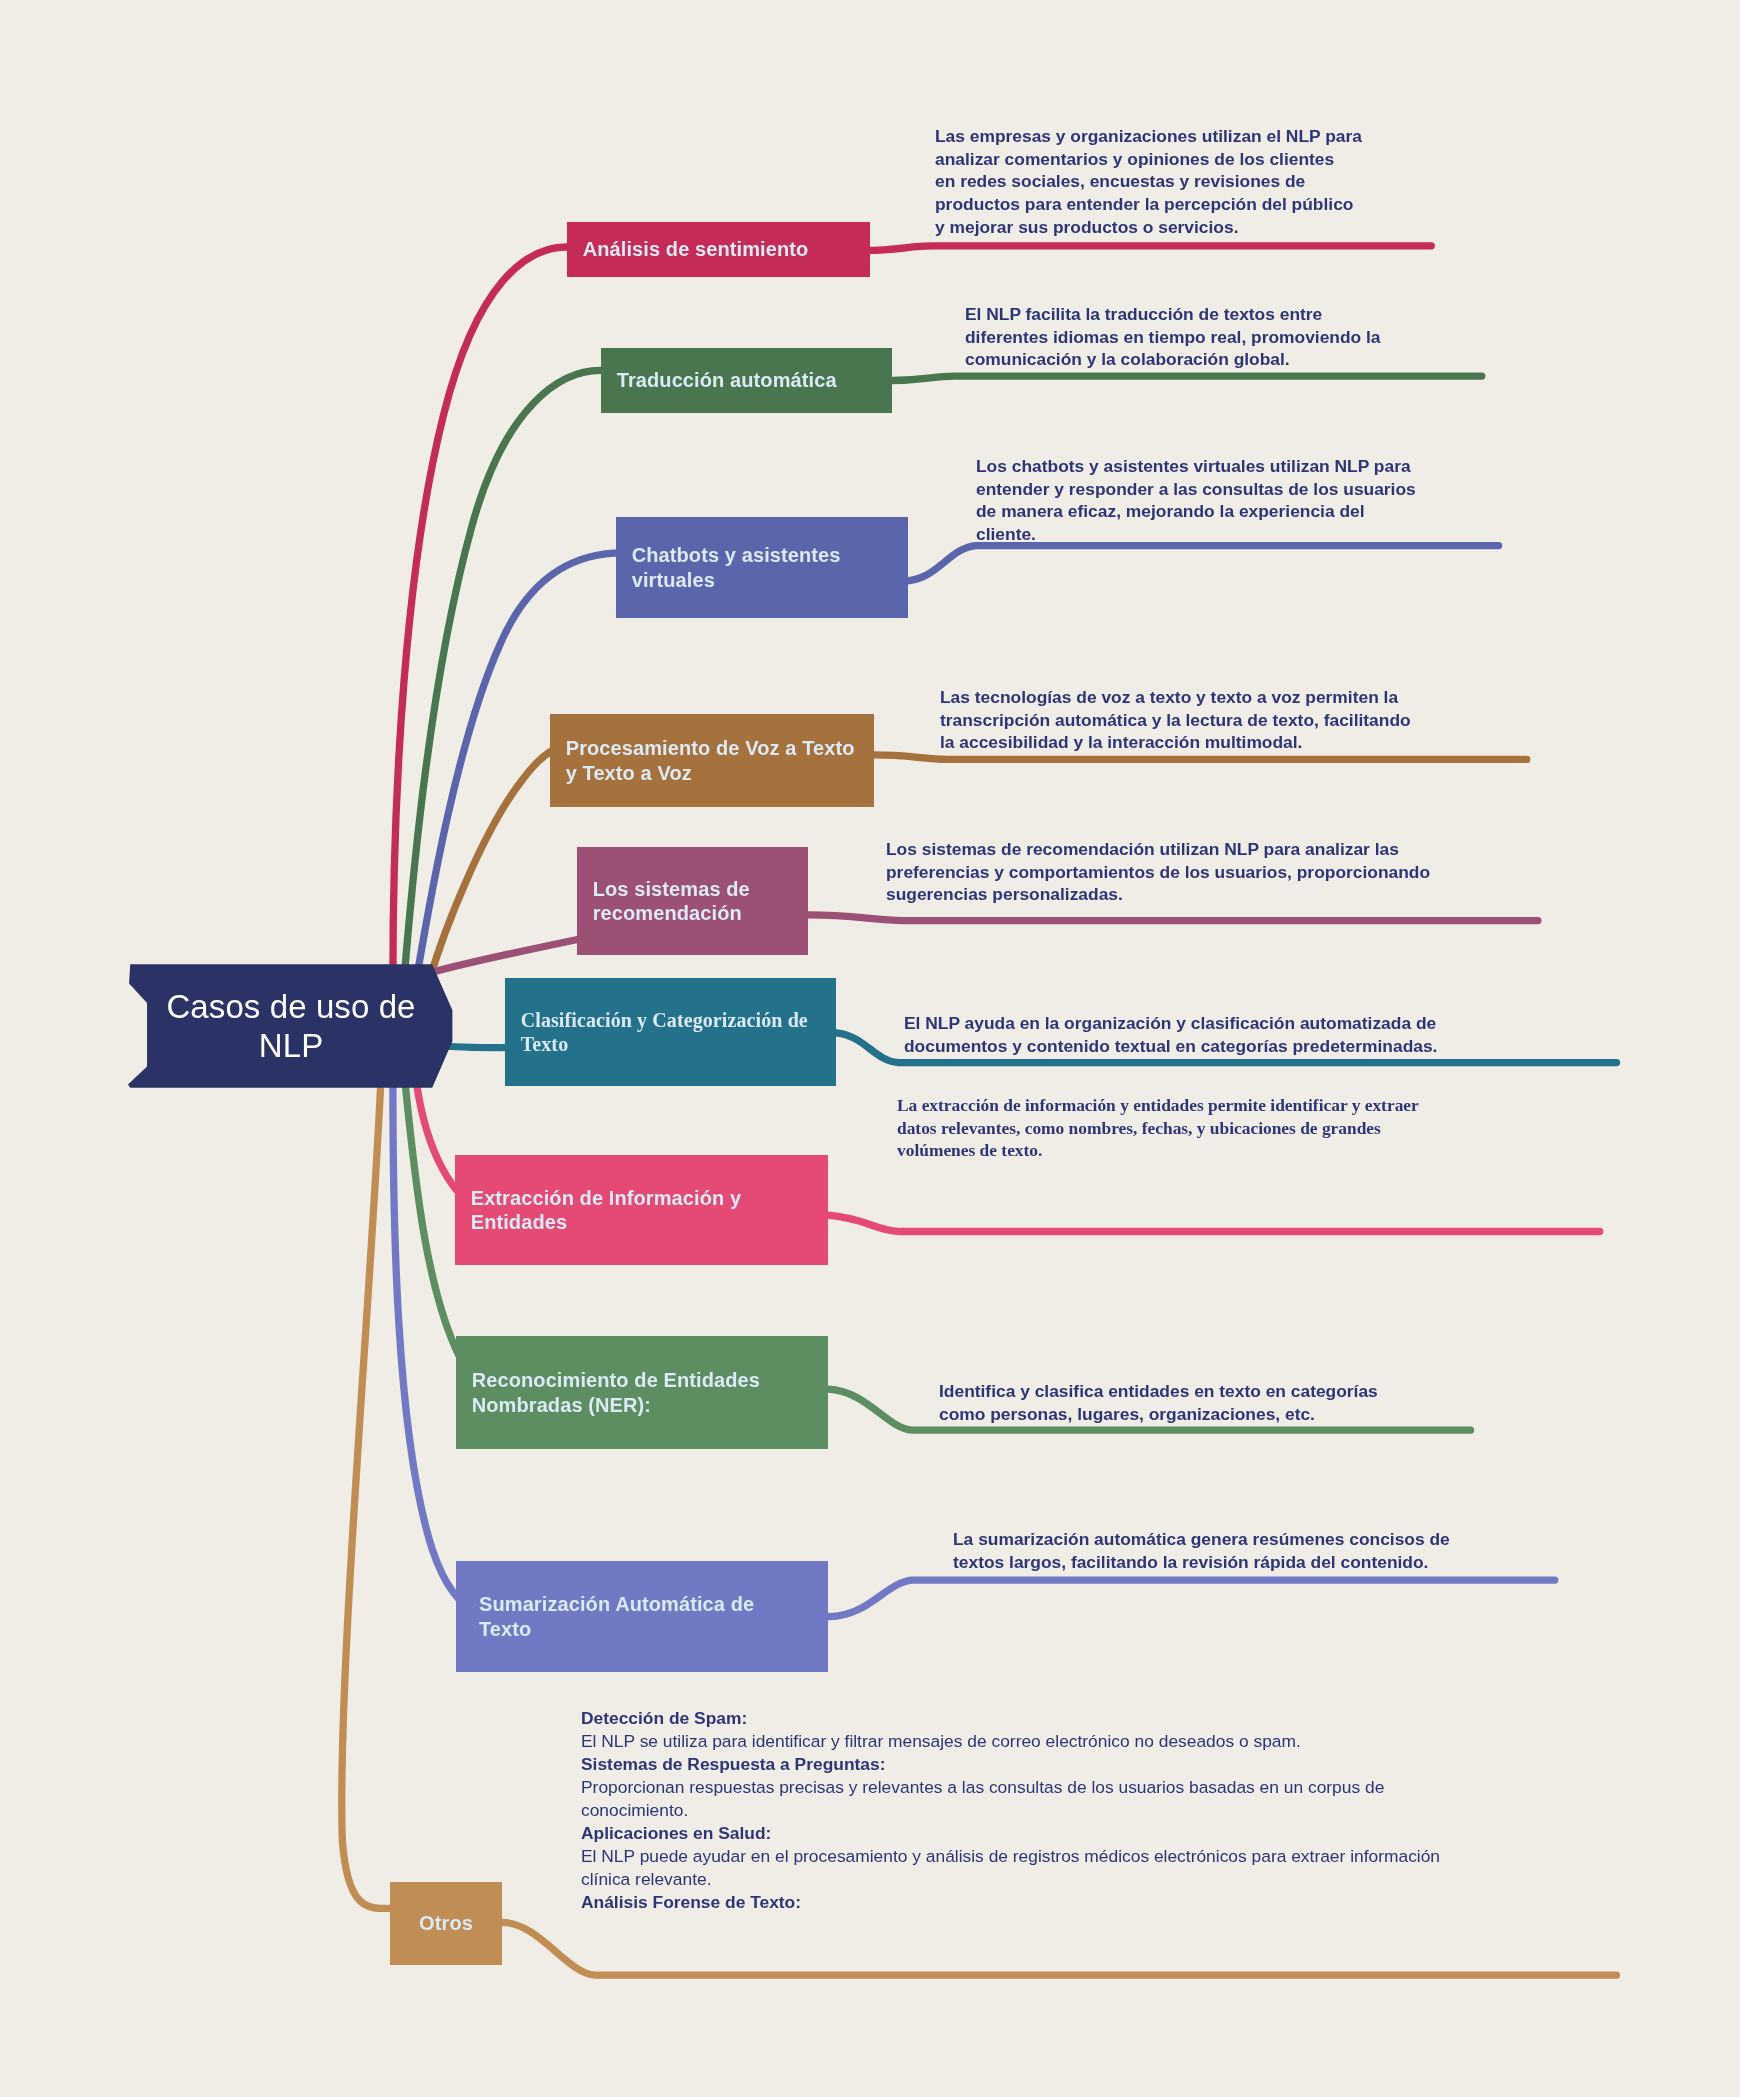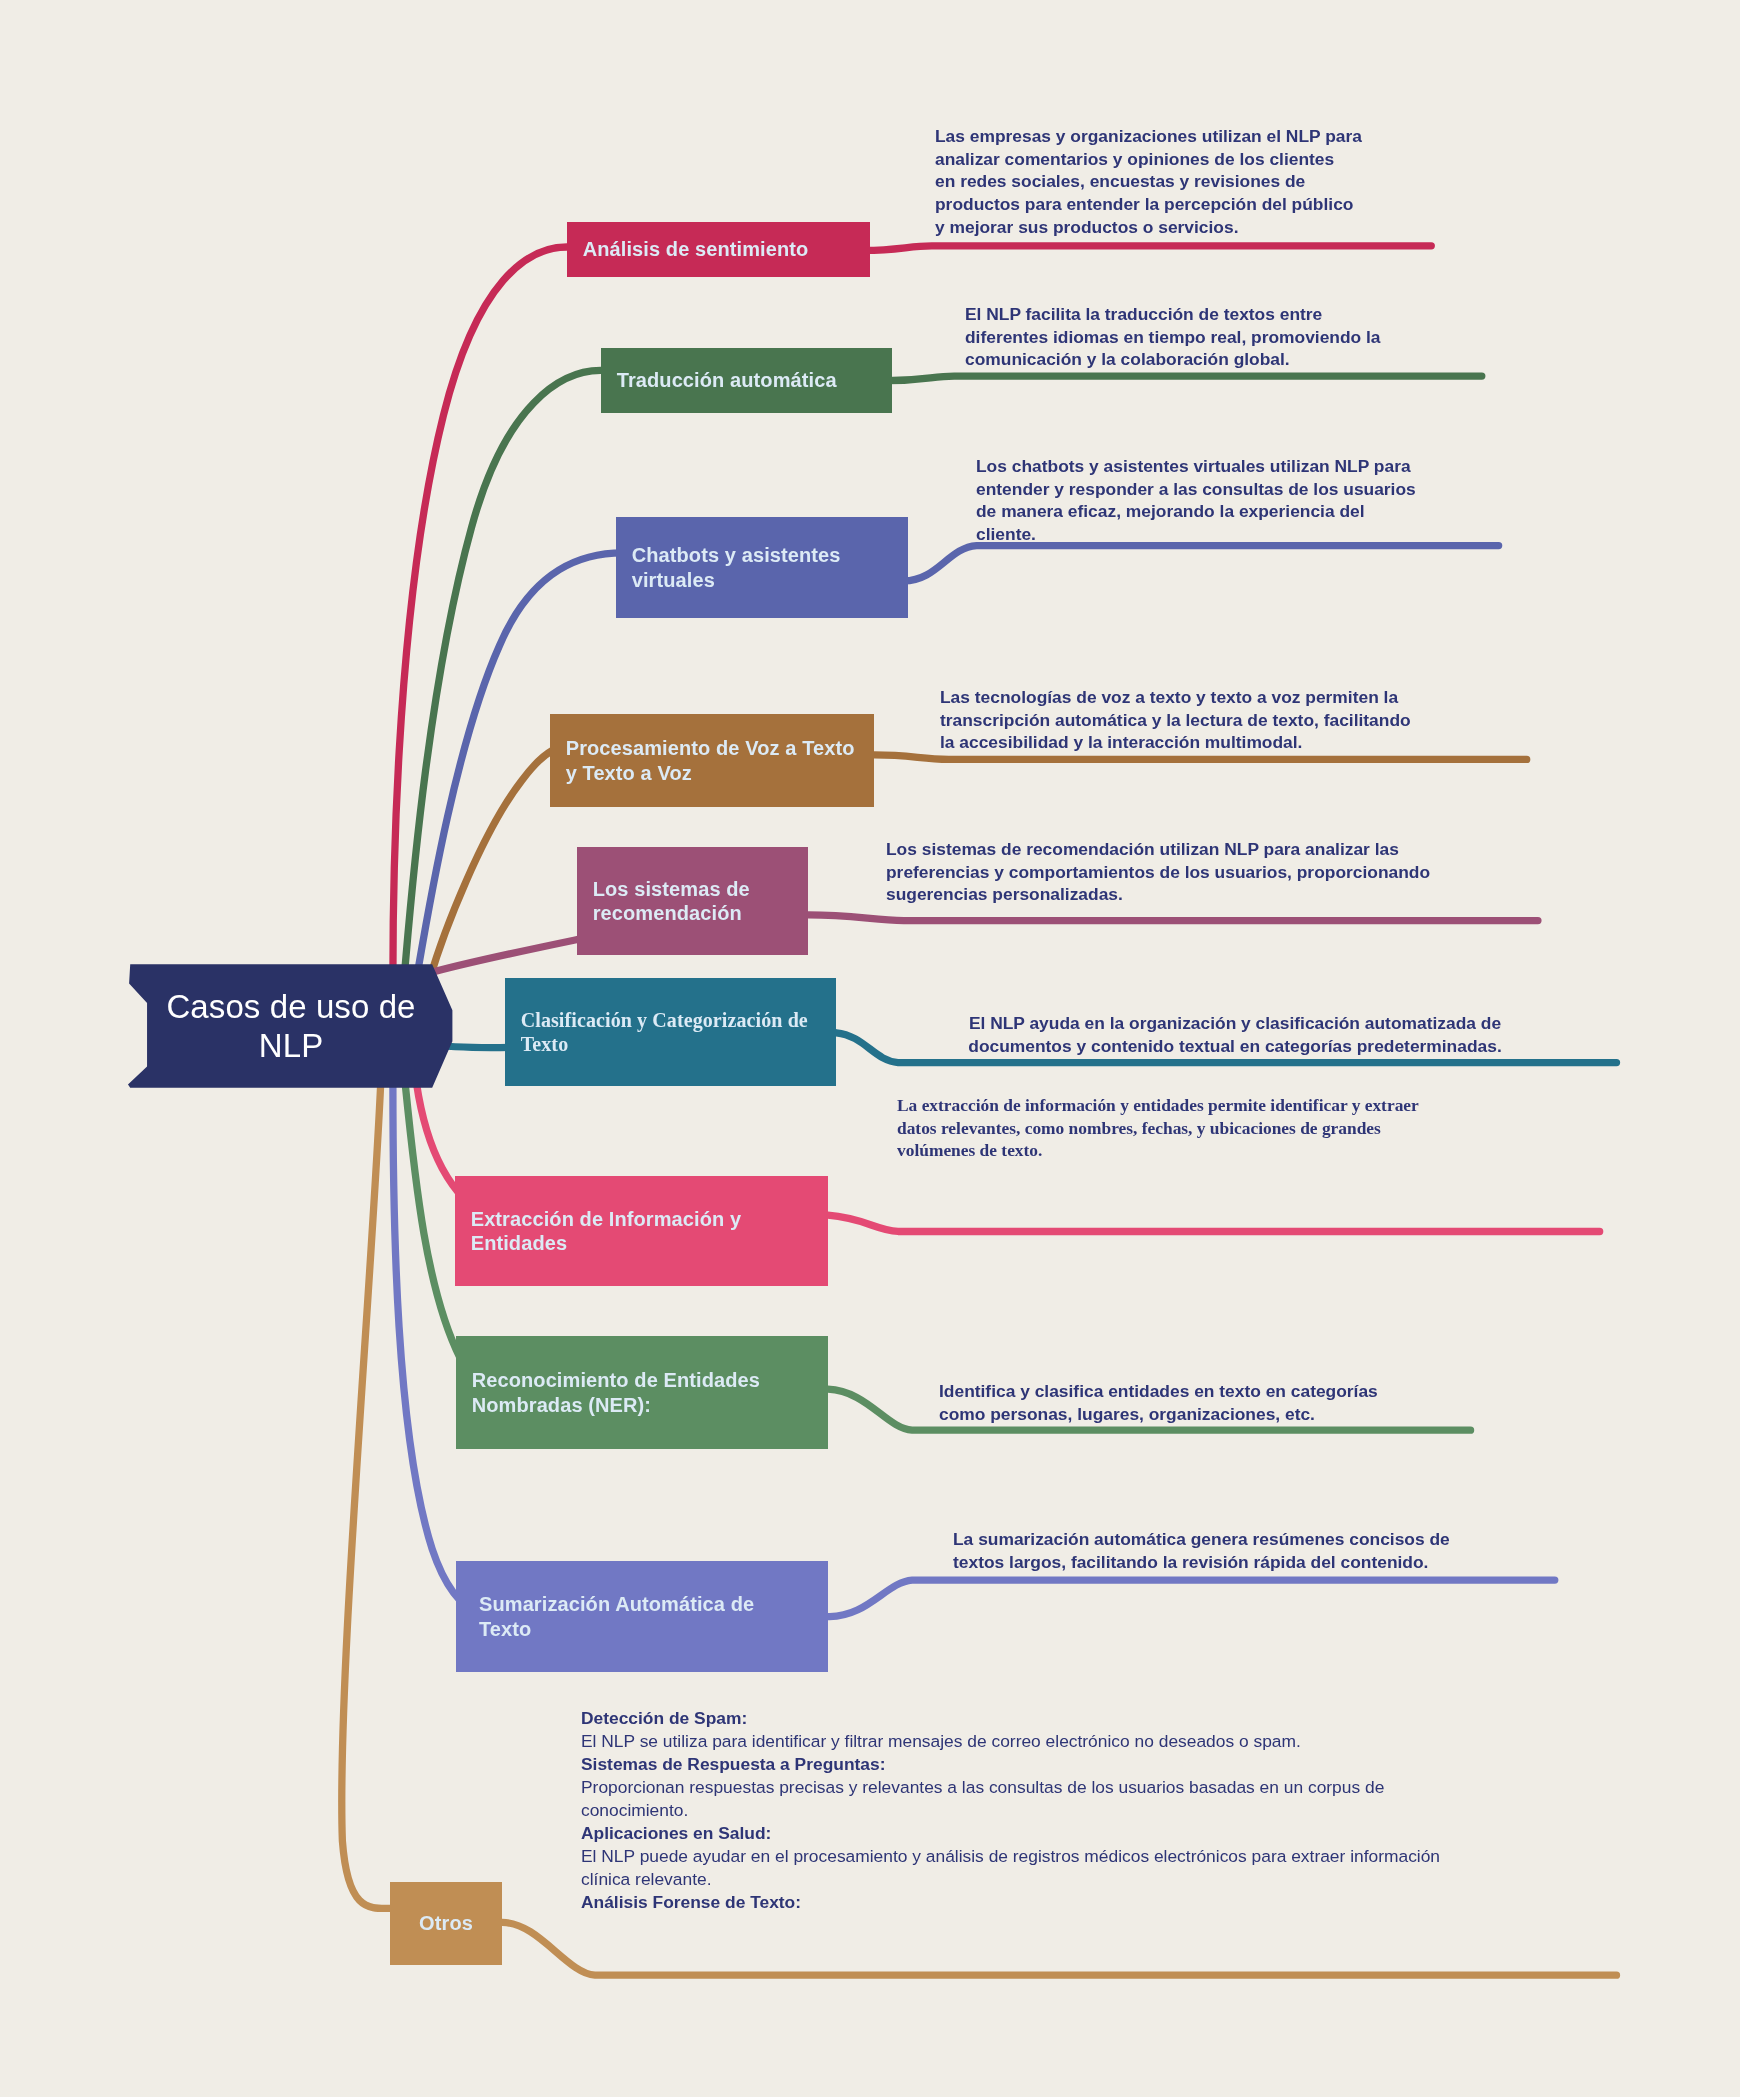--- a/index.html
+++ b/index.html
@@ -124,21 +124,21 @@
   </div>
 
   <div class="node" style="left:577px; top:847px; width:231px; height:108px; background:#9C5076; padding:0 15.7px; font-size:20px;">
     <span class="lbl">Los sistemas de recomendación</span>
   </div>
 
   <div class="node" style="left:505px; top:978px; width:331px; height:108px; background:#24718B; padding:0 15.7px; font-size:20px;font-family:Liberation Serif, serif;">
     <span class="lbl">Clasificación y Categorización de Texto</span>
   </div>
 
-  <div class="node" style="left:455px; top:1155px; width:373px; height:110px; background:#E44A74; padding:0 15.7px; font-size:20px;margin-top:21px;">
+  <div class="node" style="left:455px; top:1155px; width:373px; height:110px; background:#E44A74; padding:0 15.7px; font-size:20px;">
     <span class="lbl">Extracción de Información y Entidades</span>
   </div>
 
   <div class="node" style="left:456px; top:1336px; width:372px; height:113px; background:#5C8E62; padding:0 15.7px; font-size:20px;">
     <span class="lbl">Reconocimiento de Entidades Nombradas (NER):</span>
   </div>
 
   <div class="node" style="left:456px; top:1561px; width:372px; height:111px; background:#7178C4; padding:0 23px; font-size:20px;">
     <span class="lbl">Sumarización Automática de Texto</span>
   </div>
@@ -163,21 +163,21 @@
 cliente.</div>
 
   <div class="desc" style="left:940px; top:686px; width:595px;">Las tecnologías de voz a texto y texto a voz permiten la
 transcripción automática y la lectura de texto, facilitando
 la accesibilidad y la interacción multimodal.</div>
 
   <div class="desc" style="left:886px; top:838px; width:623px;">Los sistemas de recomendación utilizan NLP para analizar las
 preferencias y comportamientos de los usuarios, proporcionando
 sugerencias personalizadas.</div>
 
-  <div class="desc" style="left:904px; top:1012px; width:662px;text-align:center;">El NLP ayuda en la organización y clasificación automatizada de
+  <div class="desc" style="left:904px; top:1012px; width:662px;">El NLP ayuda en la organización y clasificación automatizada de
 documentos y contenido textual en categorías predeterminadas.</div>
 
   <div class="desc" style="left:897px; top:1094px; width:691px;font-family:Liberation Serif, serif;">La extracción de información y entidades permite identificar y extraer
 datos relevantes, como nombres, fechas, y ubicaciones de grandes
 volúmenes de texto.</div>
 
   <div class="desc" style="left:939px; top:1380px; width:595px;">Identifica y clasifica entidades en texto en categorías
 como personas, lugares, organizaciones, etc.</div>
 
   <div class="desc" style="left:953px; top:1528px; width:634px;">La sumarización automática genera resúmenes concisos de

